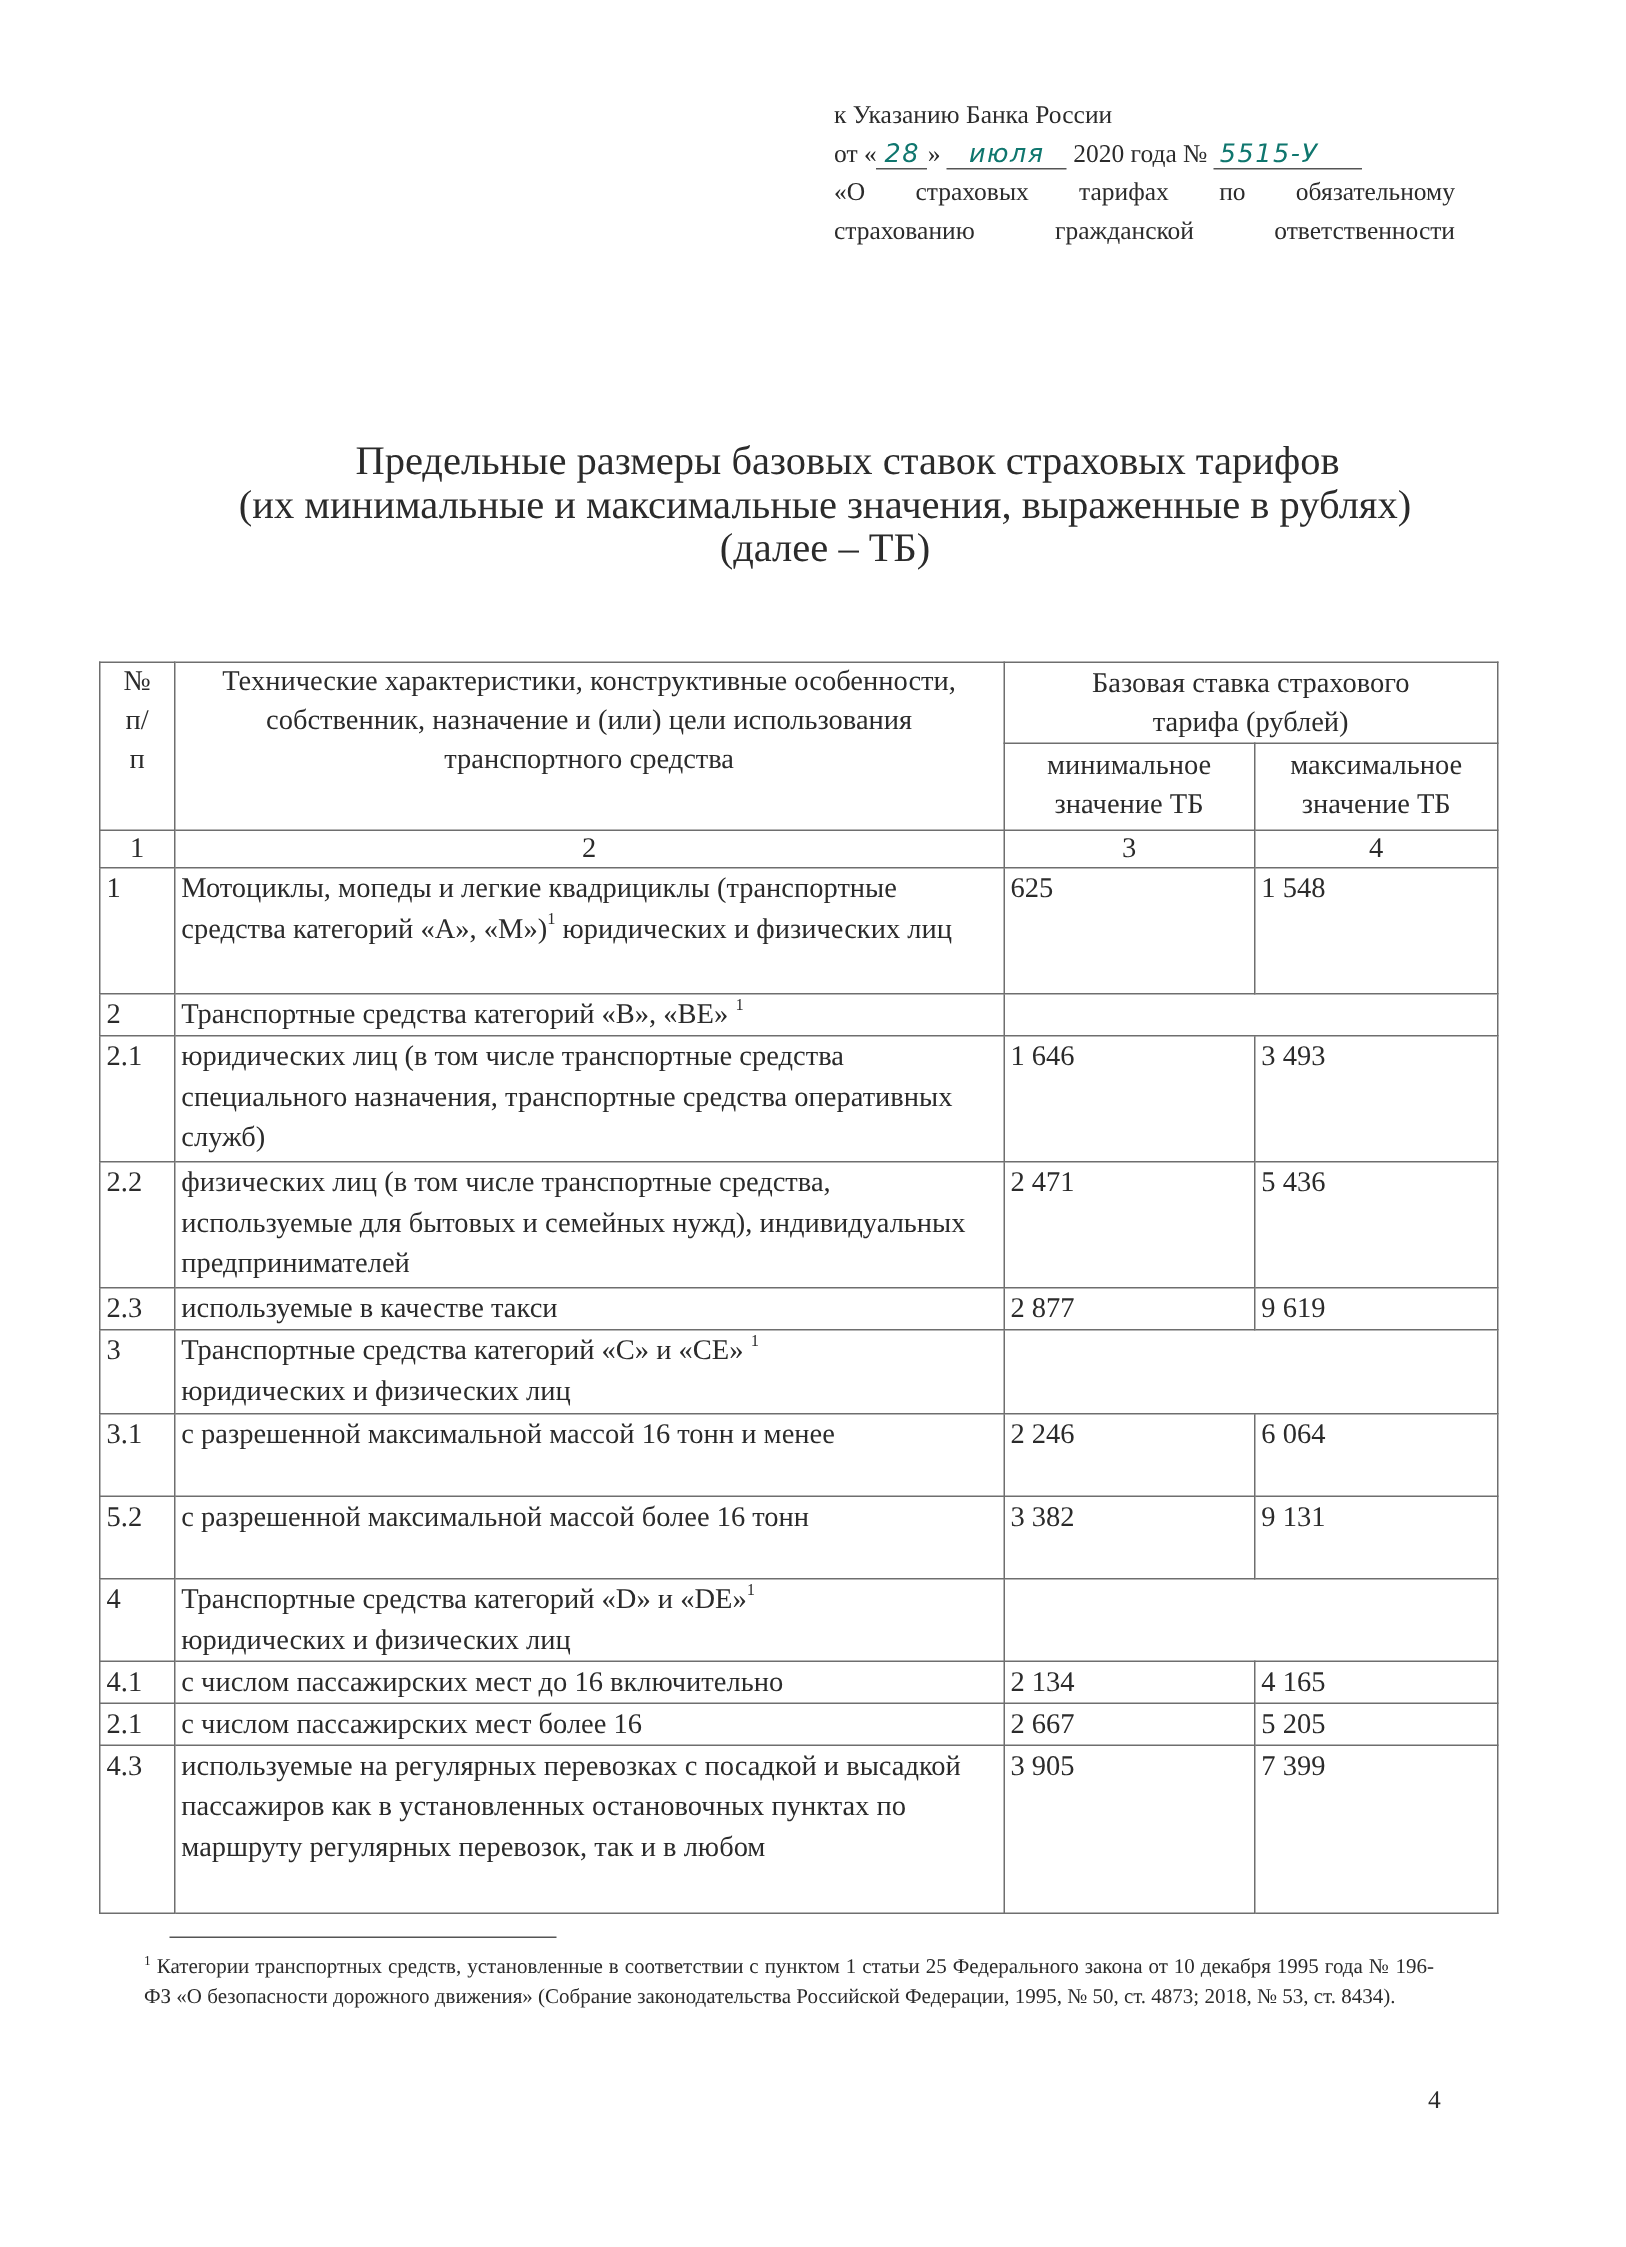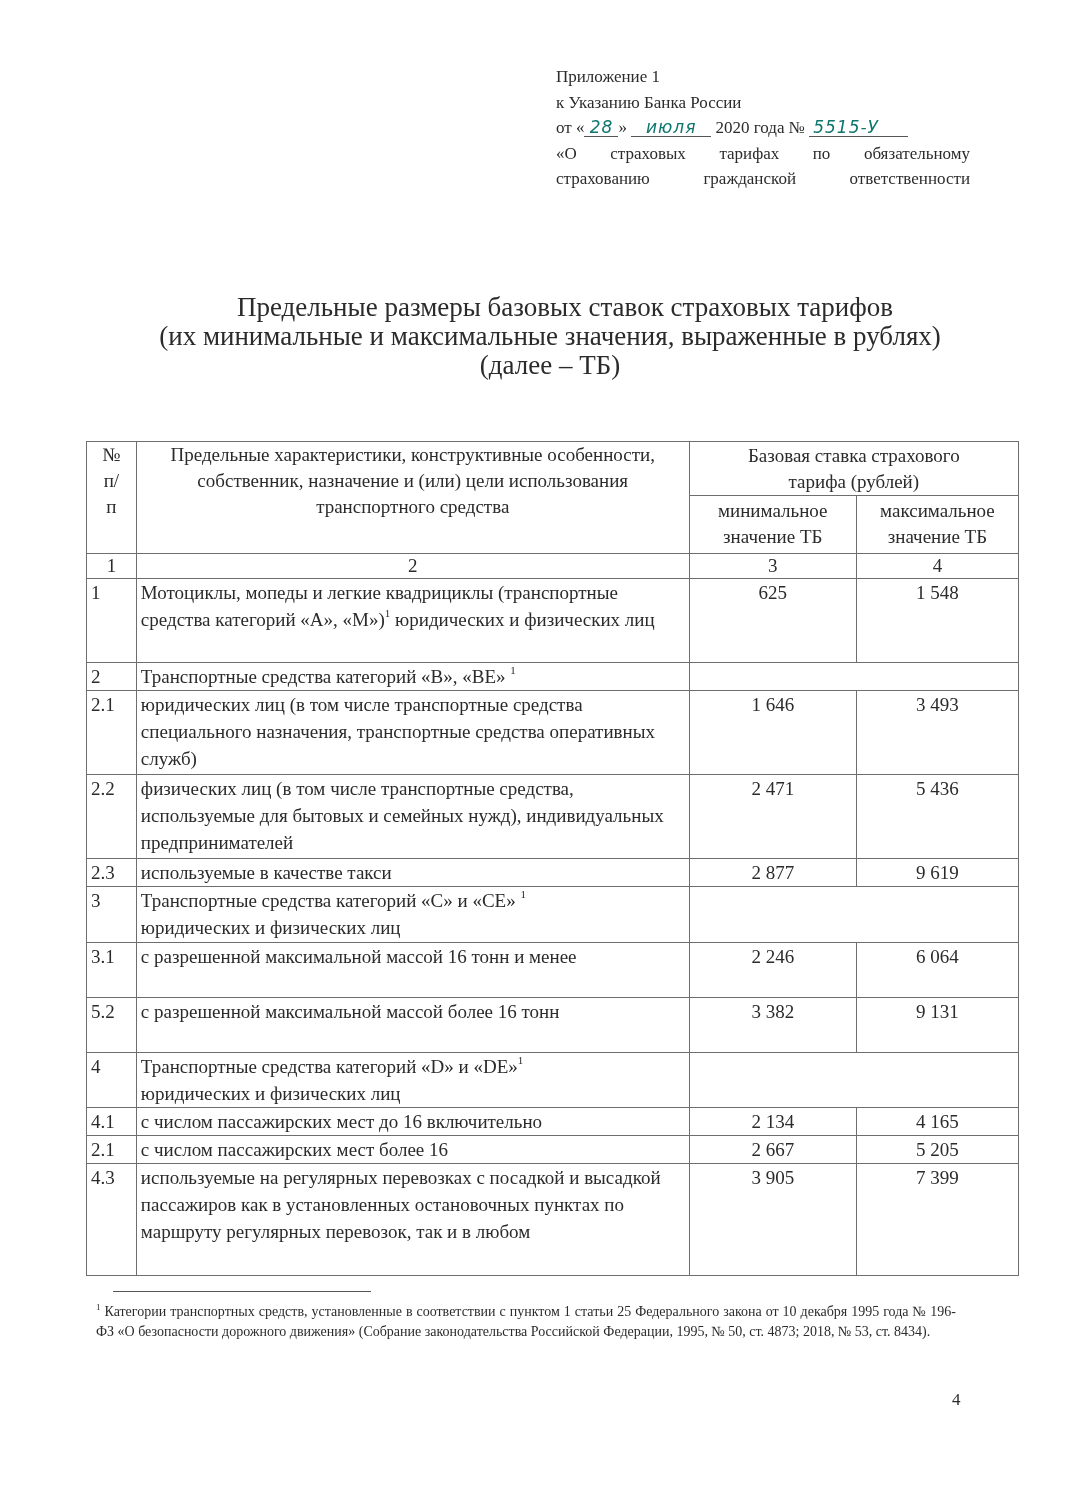--- a/index.html
+++ b/index.html
@@ -28,35 +28,35 @@
 
   .title {
     position: absolute; left: 150px; top: 293px; width: 800px;
     text-align: center; font-size: 27px; line-height: 29px;
   }
   .title .l1 { padding-left: 30px; }
 
   table.tariffs {
     position: absolute; left: 66px; top: 441px;
     border-collapse: collapse; width: 933px;
-    font-size: 19px; line-height: 27px; margin-left: 20px;
+    font-size: 19px; line-height: 27px;
   }
   table.tariffs td, table.tariffs th {
     border: 1.5px solid #6e6e6e; padding: 0 4px; vertical-align: top; font-weight: normal;
   }
   .c1 { width: 48px; }
   .c2 { width: 532px; }
   .c3 { width: 161px; }
   .c4 { width: 156px; }
   th { text-align: center; line-height: 26px; }
   th.no { vertical-align: middle; padding-top: 0; }
   th.desc { vertical-align: middle; }
   .colnums td { text-align: center; line-height: 24px; }
   td.num { text-align: left; padding-left: 4px; }
-  td.val { text-align: center; vertical-align: middle; }
+  td.val { vertical-align: middle; }
   td.val.top { vertical-align: top; }
   td.sub { padding-left: 24px; }
   sup { font-size: 11px; vertical-align: top; line-height: 14px; }
 
   .fn-rule {
     position: absolute; left: 113px; top: 1291px; width: 258px;
     border-top: 1.5px solid #555;
   }
   .footnote {
     position: absolute; left: 96px; top: 1302px; width: 860px;
@@ -64,21 +64,20 @@
   }
   .footnote sup { font-size: 9px; line-height: 10px; }
   .page-num {
     position: absolute; left: 952px; top: 1390px; font-size: 17px;
   }
 </style>
 </head>
 <body>
 
 <div class="approval">
-  <div class="line">Приложение 1</div>
   <div class="line">к Указанию Банка России</div>
   <div class="line">
     <span>от «</span><span class="hand day">28</span><span>»</span>
     <span class="hand month">июля</span>
     <span>2020 года №</span>
     <span class="hand num">5515-У</span>
   </div>
   <div class="just">«О страховых тарифах по обязательному</div>
   <div class="just">страхованию гражданской ответственности</div>
 </div>
@@ -92,21 +91,21 @@
 <table class="tariffs">
   <colgroup>
       <col class="c1">
       <col class="c2">
       <col class="c3">
       <col class="c4">
     </colgroup>
   <tbody>
       <tr style="height:52px">
     <th class="no" rowspan="2" style="padding:0 14px;">№ п/п</th>
-    <th class="desc" rowspan="2" style="padding:0 4px;">Предельные характеристики, конструктивные особенности, собственник, назначение и (или) цели использования транспортного средства</th>
+    <th class="desc" rowspan="2" style="padding:0 4px;">Технические характеристики, конструктивные особенности, собственник, назначение и (или) цели использования транспортного средства</th>
     <th colspan="2" style="padding:1px 30px 0;">Базовая ставка страхового тарифа (рублей)</th>
   </tr>
   <tr style="height:58px">
     <th style="padding:2px 12px 0;">минимальное значение ТБ</th>
     <th style="padding:2px 8px 0;">максимальное значение ТБ</th>
   </tr>
   <tr class="colnums">
     <td>1</td>
     <td>2</td>
     <td>3</td>

